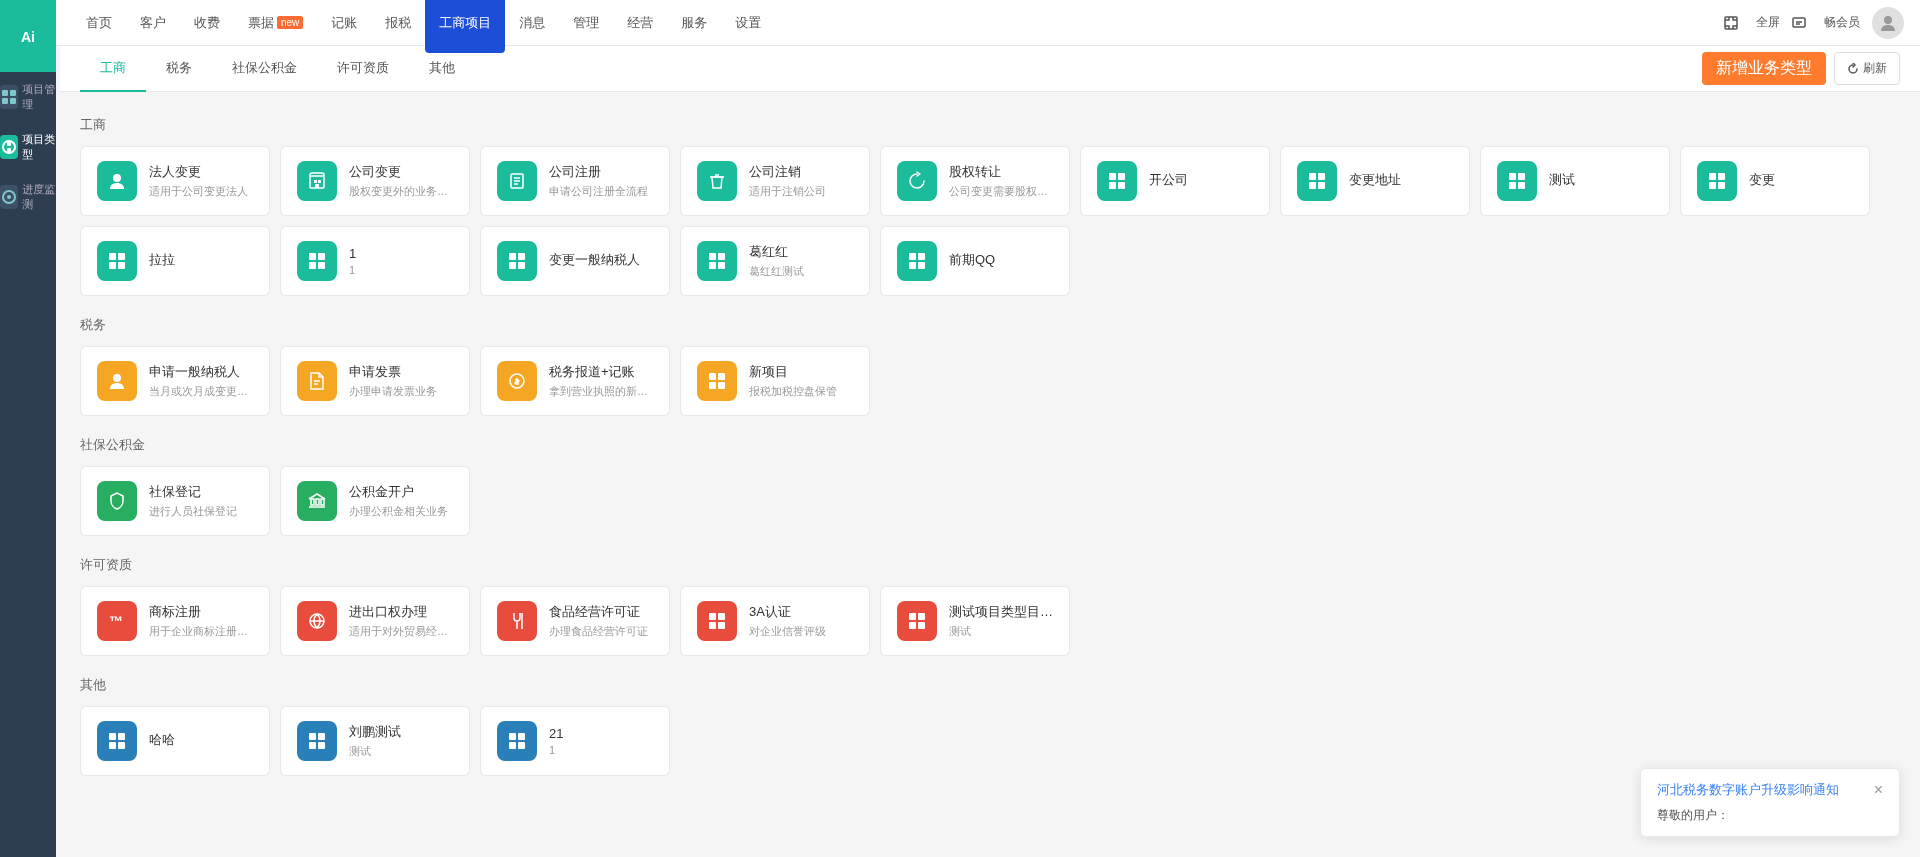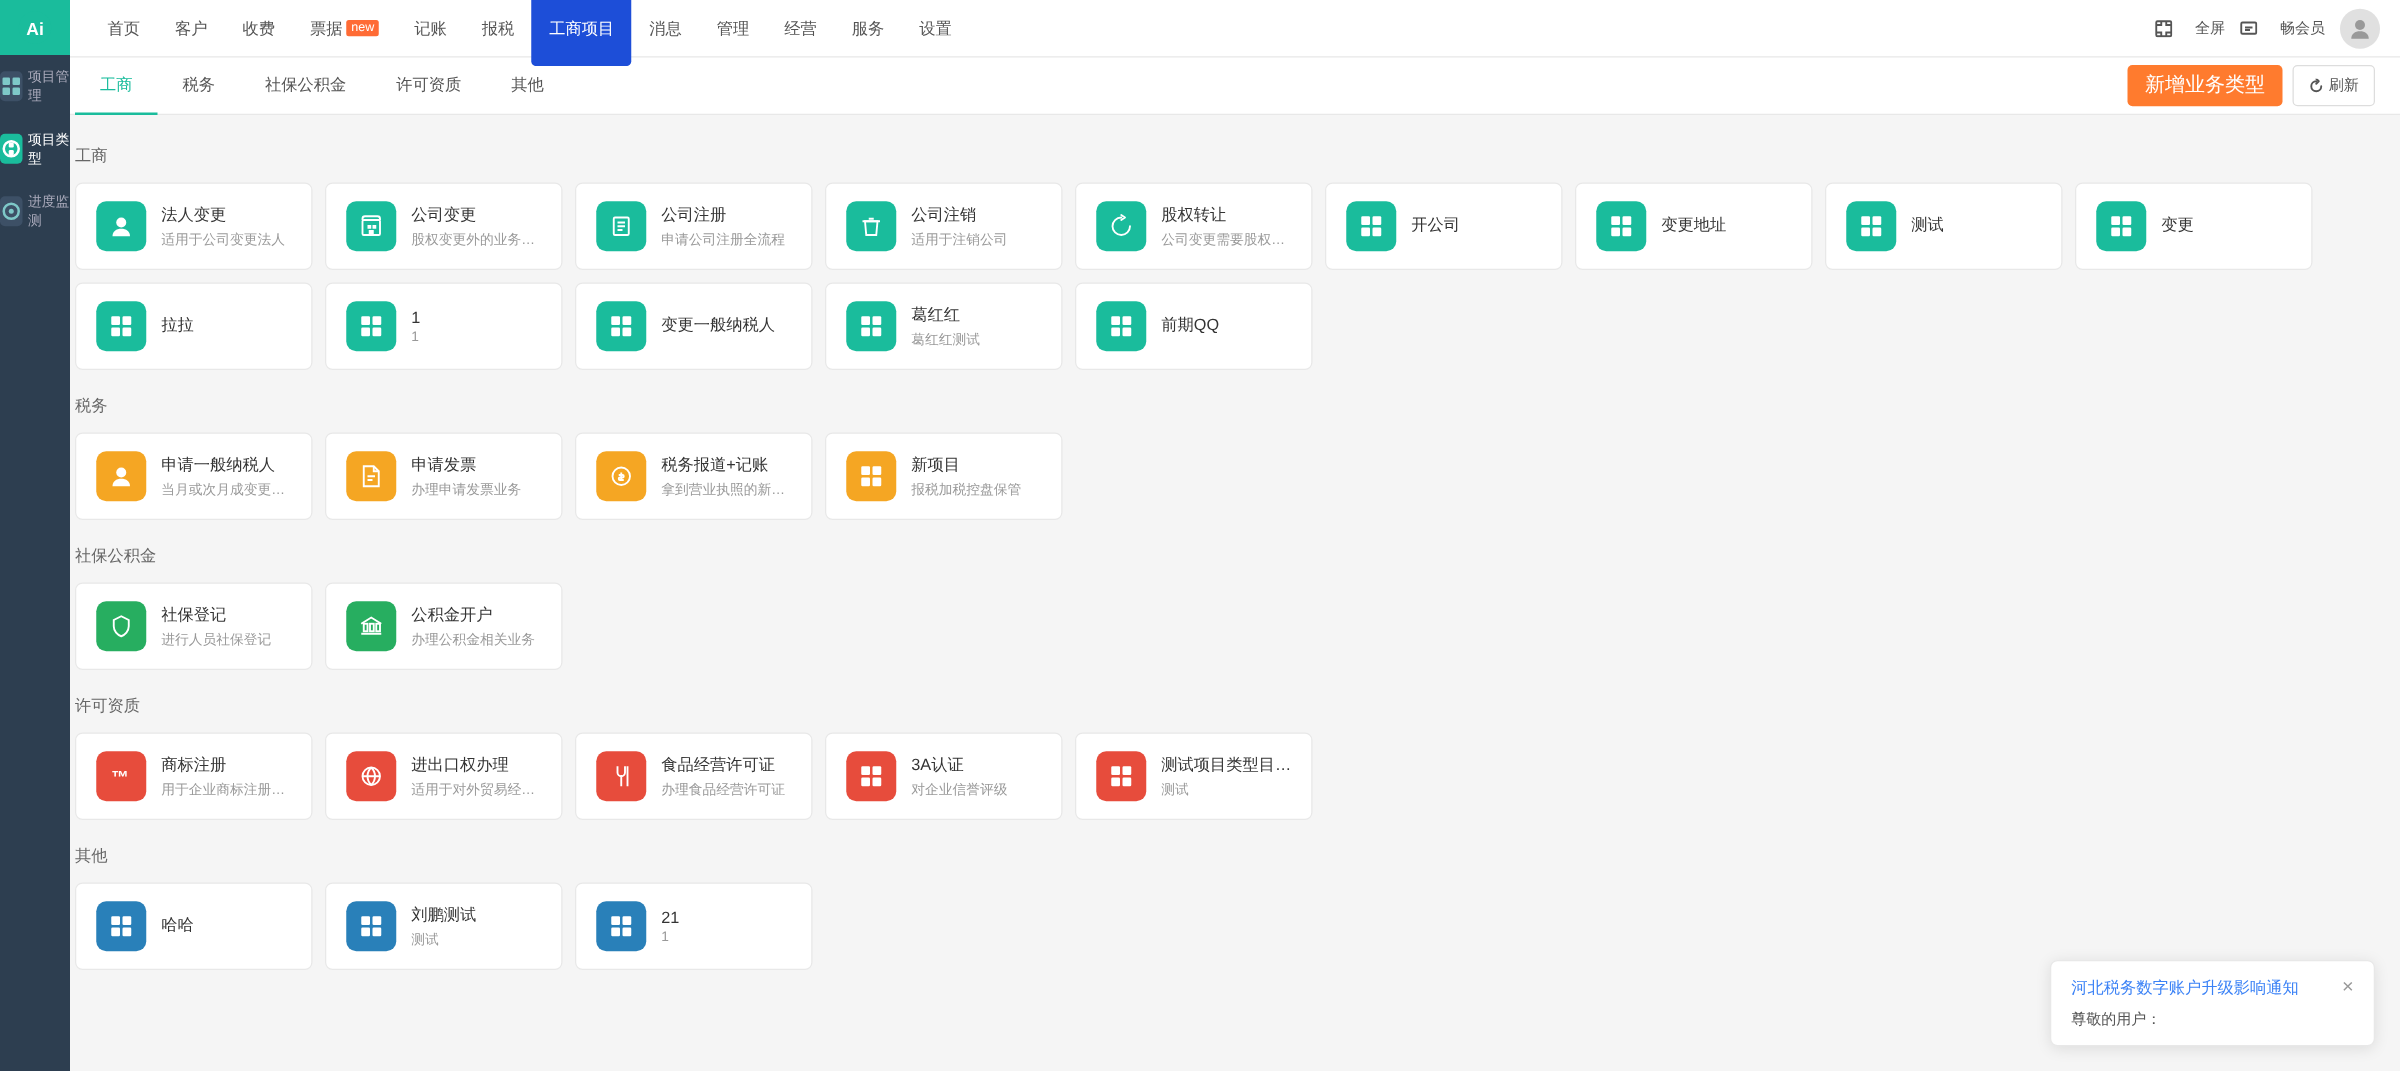--- a/index.html
+++ b/index.html
@@ -5,21 +5,21 @@
     * { box-sizing: border-box; margin: 0; padding: 0; }
     body { font-family: 'Microsoft YaHei', '微软雅黑', Arial, sans-serif; font-size: 13px; background: #f5f5f5; color: #333; }
 
     
     .sidebar {
       position: fixed; left: 0; top: 0; width: 56px; height: 100vh;
       background: #2d3e50; display: flex; flex-direction: column; align-items: center;
       padding-top: 0; z-index: 100;
     }
     .sidebar-logo {
-      width: 56px; height: 44px; background: #1abc9c;
+      width: 56px; height: 72px; background: #1abc9c;
       display: flex; align-items: center; justify-content: center;
       color: white; font-size: 22px; font-weight: bold; cursor: pointer;
     }
     .sidebar-item {
       width: 56px; padding: 10px 0; display: flex; flex-direction: row;
       align-items: center; color: #aab; font-size: 11px; cursor: pointer;
       gap: 4px;
     }
     .sidebar-item .si-icon {
       width: 24px; height: 24px; background: #3d5066;
@@ -56,21 +56,21 @@
       font-size: 12px; color: #555; cursor: pointer;
     }
     .avatar {
       width: 32px; height: 32px; border-radius: 50%;
       background: #e0e0e0; display: flex; align-items: center; justify-content: center;
       color: #888; font-size: 16px;
     }
 
     
     .main {
-      margin-left: 40px; padding-top: 46px; min-height: 100vh;
+      margin-left: 60px; padding-top: 46px; min-height: 100vh;
     }
 
     
     .subtabs {
       background: white; border-bottom: 1px solid #e8e8e8;
       display: flex; align-items: center; padding: 0 20px;
       height: 46px; gap: 0;
     }
     .subtab {
       padding: 0 20px; height: 46px; display: flex; align-items: center;

